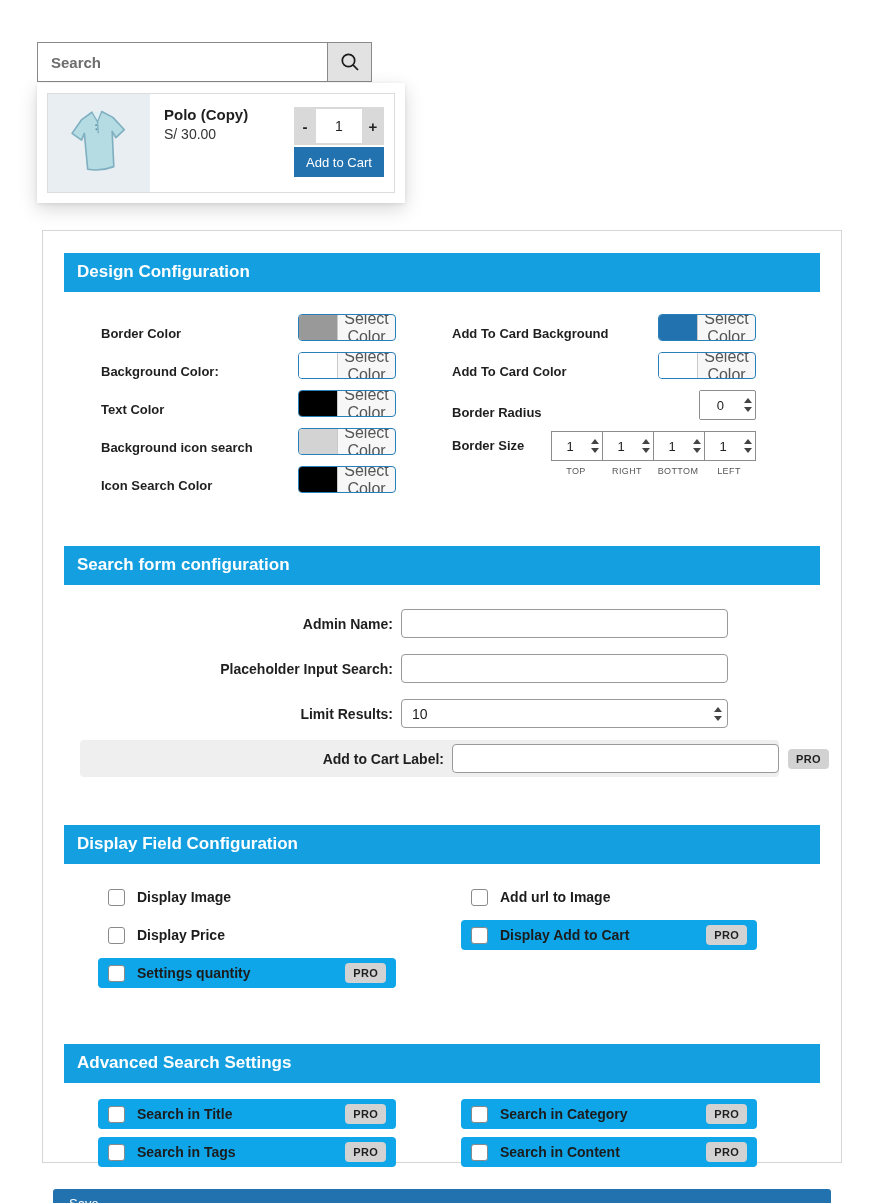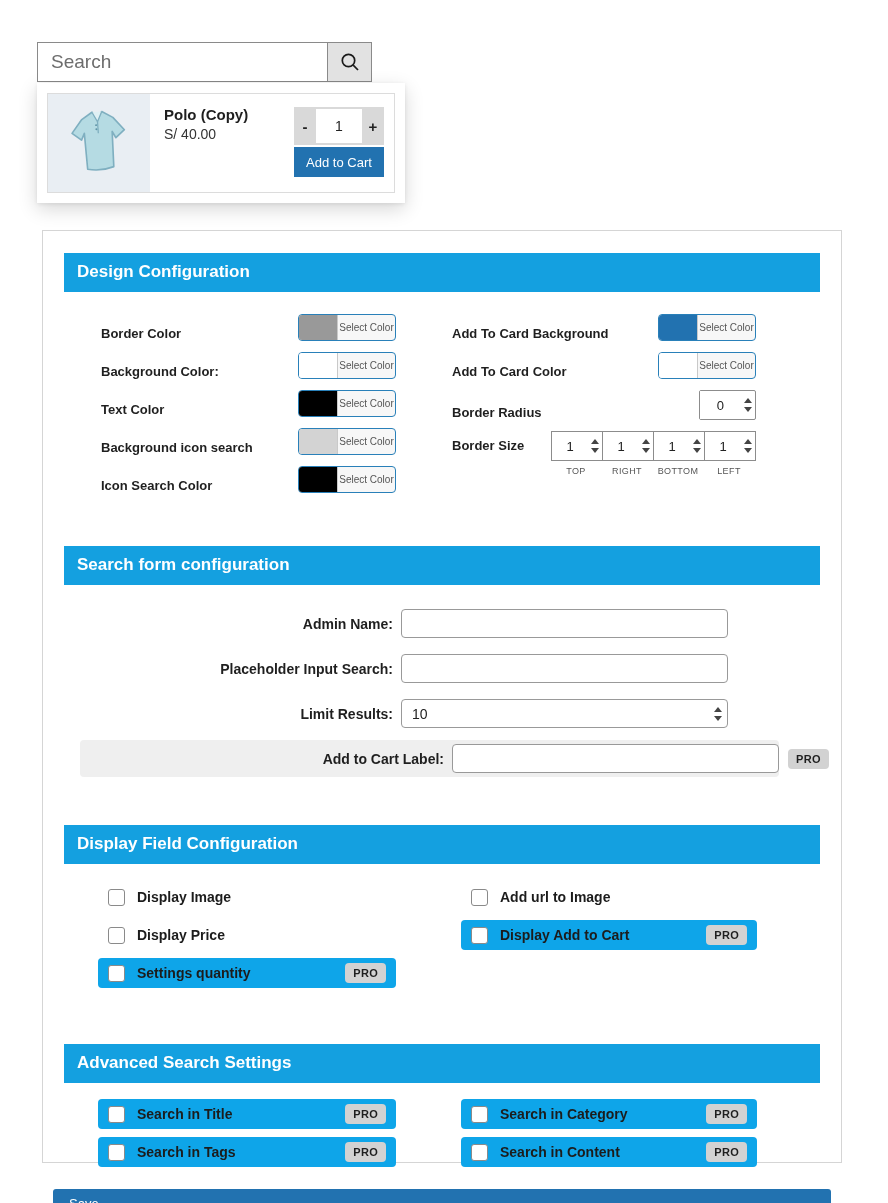--- a/index.html
+++ b/index.html
@@ -13,21 +13,21 @@
   }
 
   
   .preview { position:absolute; top:42px; left:37px; }
   .search-bar {
     width:335px; height:40px; border:1px solid #8a8a8a;
     display:flex; align-items:stretch; background:#fff;
   }
   .search-input {
     flex:1; border:none; outline:none; padding:0 13px;
-    font-family:"Liberation Sans",sans-serif; font-size:19px; color:#8b5cf6;
+    font-family:"Liberation Sans",sans-serif; font-size:15px; color:#8b5cf6;font-weight:bold;
   }
   .search-input::placeholder { color:#6d6d6d; }
   .search-btn {
     width:44px; background:#e2e2e2; border:none; border-left:1px solid #8a8a8a;
     display:flex; align-items:center; justify-content:center; cursor:pointer;
   }
   .result-panel {
     width:368px; background:#fff; margin-top:1px;
     box-shadow:0 6px 18px rgba(0,0,0,.16), 0 1px 4px rgba(0,0,0,.08);
     padding:10px;
@@ -79,21 +79,21 @@
   .dright { padding-right:64px; }
   .dright .cfg-label { margin-right:auto; }
   .select-color {
     width:98px; height:27px; border:1px solid #2980b9; border-radius:4px;
     background:#f7f7f7; display:flex; align-items:stretch; overflow:hidden;
     cursor:pointer; padding:0; margin-left:auto;
   }
   .swatch { width:39px; flex:none; border-right:1px solid #c9c9c9; }
   .sc-text {
     flex:1; display:flex; align-items:center; justify-content:center;
-    font-size:10px; color:#555; font-family:"Liberation Sans",sans-serif;
+    font-size:16px; color:#555; font-family:"Liberation Sans",sans-serif;
   }
   .num-wrap {
     border:1px solid #8c8c8c; background:#fff; height:30px;
     display:flex; align-items:stretch; border-radius:2px;
   }
   .num-wrap input {
     border:none; outline:none; width:100%; text-align:center;
     font-family:"Liberation Sans",sans-serif; font-size:13px; color:#222;
   }
   .spinner { width:14px; flex:none; display:flex; flex-direction:column; align-items:center; justify-content:center; gap:4px; cursor:pointer; }
@@ -178,21 +178,21 @@
             <path d="M31 20 L44 12 L50 17 L56 12 L69 20 L82 36 L71 45 L67 37 L66 80 Q50 85 34 81 L33 37 L29 45 L18 36 Z" fill="#b5dbe3" stroke="#7fafc0" stroke-width="2" stroke-linejoin="round"></path>
             <path d="M44 12 L50 24 L56 12" fill="#dff0f4" stroke="#7fafc0" stroke-width="1.6"></path>
             <line x1="50" y1="24" x2="50" y2="38" stroke="#7fafc0" stroke-width="1.6"></line>
             <circle cx="48" cy="28" r="1.2" fill="#5f93a6"></circle>
             <circle cx="48" cy="33" r="1.2" fill="#5f93a6"></circle>
           </svg>
         </span>
       </div>
       <div class="info">
         <div class="p-title">Polo (Copy)</div>
-        <div class="p-price">S/ 40.00</div>
+        <div class="p-price">S/ 30.00</div>
       </div>
       <div class="actions">
         <div class="qty">
           <button class="qty-btn">-</button>
           <input class="qty-input" value="1" style="">
           <button class="qty-btn">+</button>
         </div>
         <button class="atc-btn">Add to Cart</button>
       </div>
     </div>

